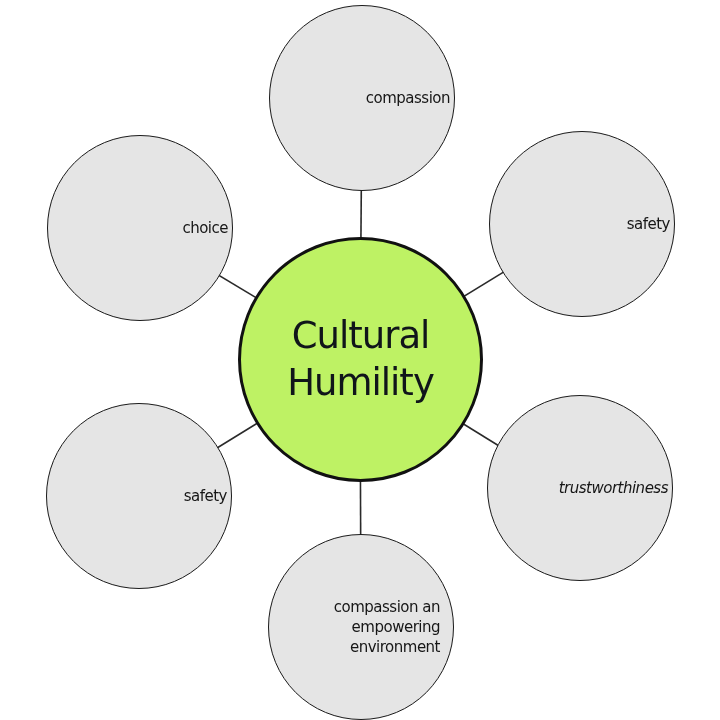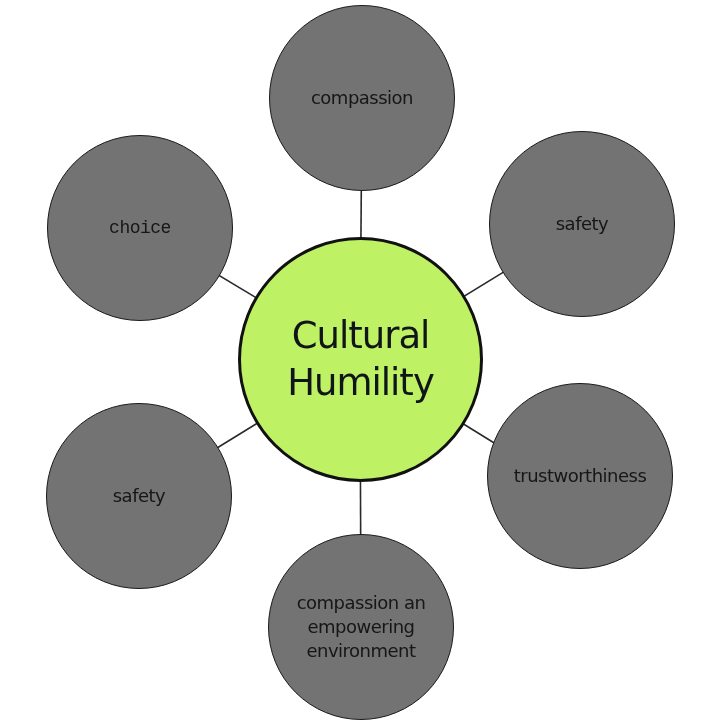--- a/index.html
+++ b/index.html
@@ -46,39 +46,40 @@
     line-height: 1.25;
     letter-spacing: -1px;
   }
   .center-node .label {
     width: 175px;
     color: #10151a;
   }
   .satellite {
     width: 186px;
     height: 186px;
-    background: #737373;
+    background: #e5e5e5;
     border: 1.5px solid #1a1a1a;
-    font-size: 18px;
+    font-size: 15px;
     line-height: 1.35;
     letter-spacing: -0.5px;
+    text-align: right;
   }
   .satellite .label {
     width: 176px;
     color: #161616;
   }
   .sat-fostering .label {
     width: 158px;
   }
   .pos-top            { left: 269px; top: 5px;   }
   .pos-top-right      { left: 489px; top: 131px; }
-  .pos-bottom-right   { left: 487px; top: 383px; }
+  .pos-bottom-right   { left: 487px; top: 395px; font-style: italic; }
   .pos-bottom         { left: 268px; top: 534px; }
   .pos-bottom-left    { left: 46px;  top: 403px; }
-  .pos-top-left       { left: 47px;  top: 135px; font-family: Liberation Mono, monospace; }
+  .pos-top-left       { left: 47px;  top: 135px; }
 </style>
 </head>
 <body>
 
 <div class="stage">
 
   <svg class="spokes" viewBox="0 0 720 720" xmlns="http://www.w3.org/2000/svg">
     <line x1="360" y1="360" x2="362" y2="98" stroke="#2a2a2a" stroke-width="1.6"></line>
     <line x1="360" y1="360" x2="582" y2="224" stroke="#2a2a2a" stroke-width="1.6"></line>
     <line x1="360" y1="360" x2="580" y2="496" stroke="#2a2a2a" stroke-width="1.6"></line>

